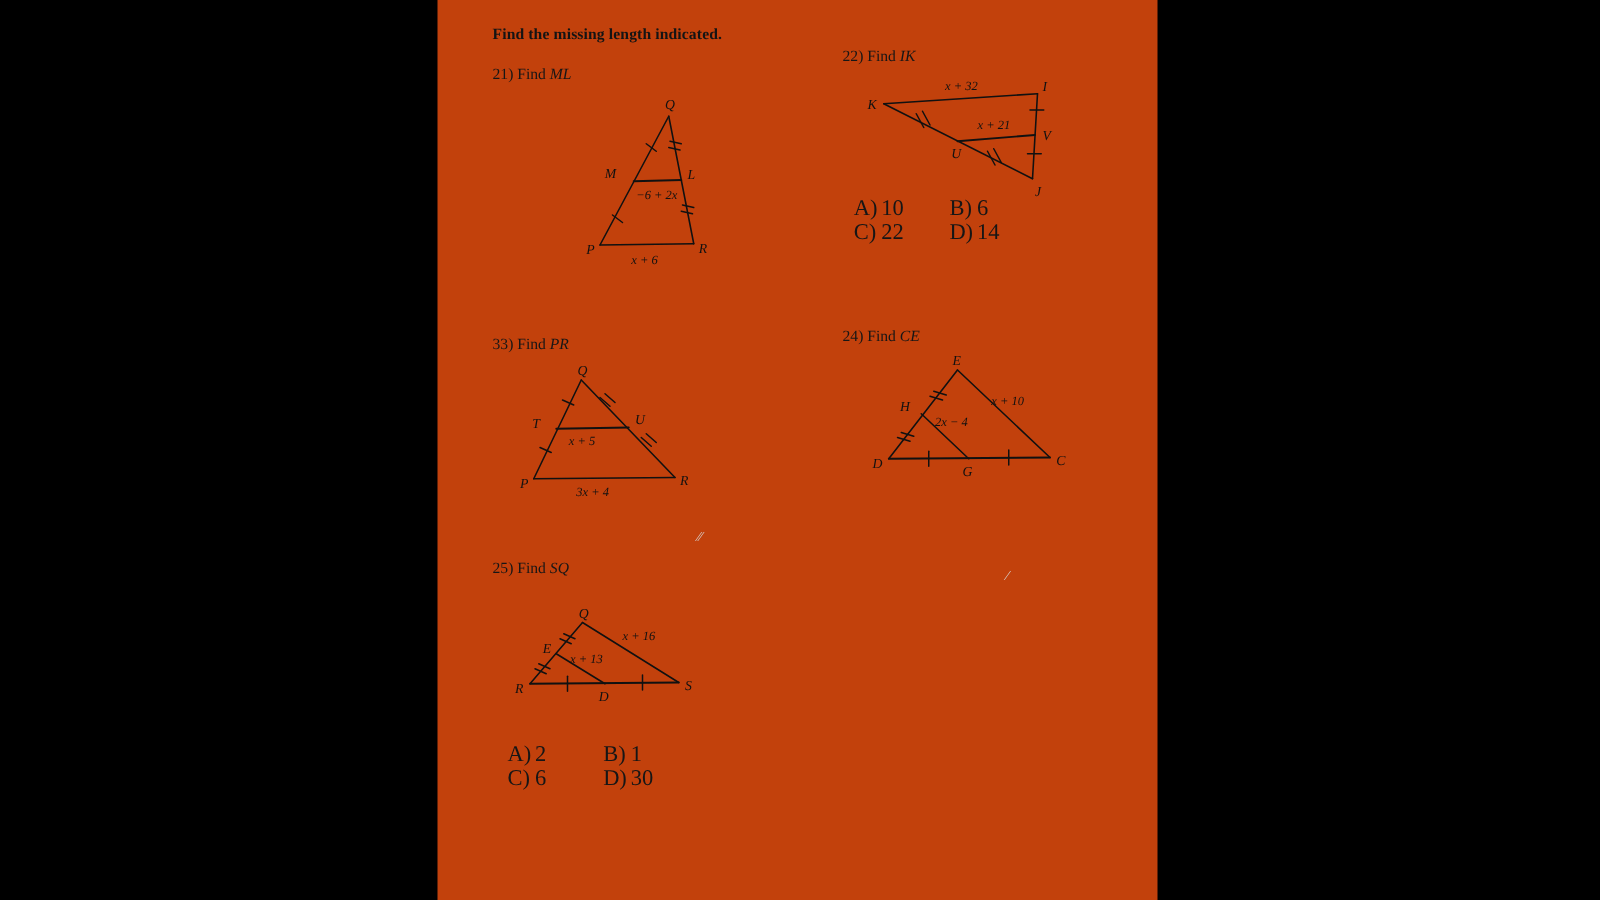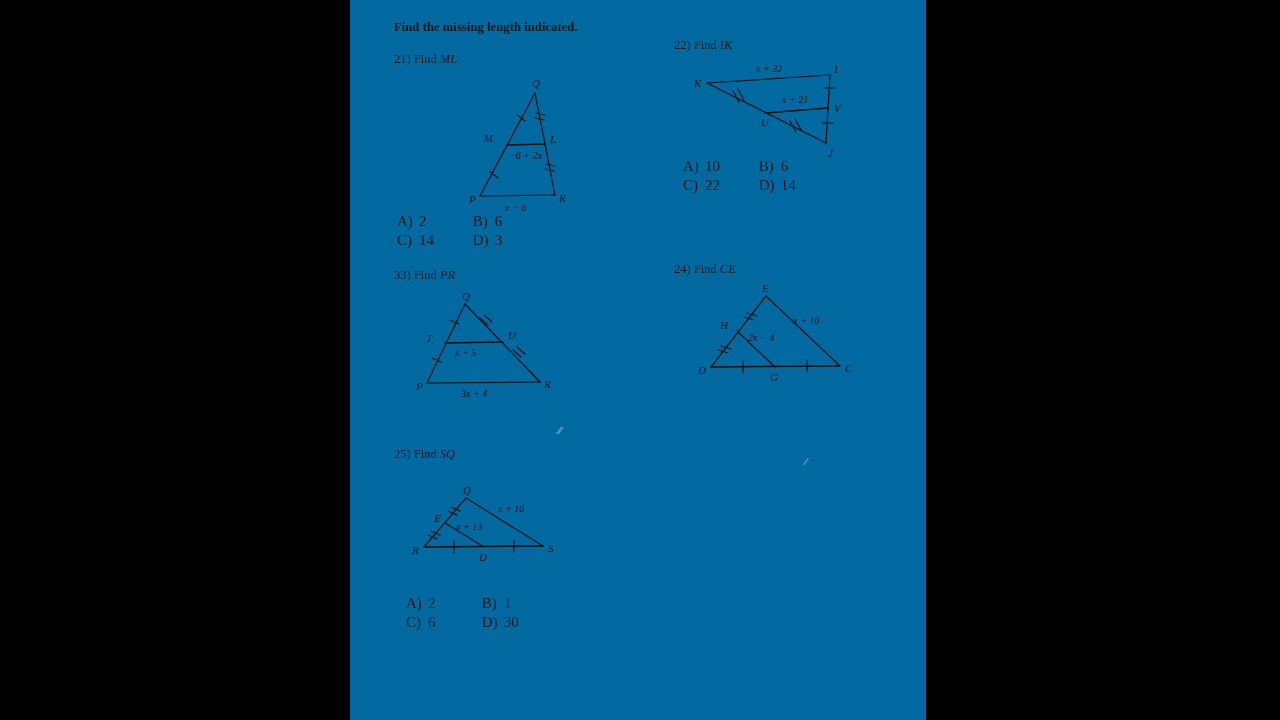--- a/index.html
+++ b/index.html
@@ -22,42 +22,42 @@
   }
   .letterbox-left { left: 0; width: 350px; }
   .letterbox-right { left: 926px; width: 354px; }
 
   .page {
     position: absolute;
     left: 350px;
     top: 0;
     width: 576px;
     height: 720px;
-    background: #0369a1;
+    background: #c2410c;
   }
 
   
   .hdr {
     position: absolute;
     font-weight: bold;
     font-size: 12.5px;
     color: #141414;
     letter-spacing: 0.1px;
     white-space: nowrap;
   }
   .qnum {
     position: absolute;
     font-size: 12.5px;
     color: #161616;
     white-space: nowrap;
   }
   .qnum i { font-style: italic; }
   .choices {
     position: absolute;
-    font-size: 15px;
+    font-size: 18px;
     color: #161616;
     white-space: nowrap;
   }
   .choices .row { height: 19px; line-height: 19px; }
   .choices .ch {
     display: inline-block;
     width: 72px;
   }
   .choices .lab { display: inline-block; width: 22px; }
 
@@ -122,30 +122,20 @@
       <text class="vtx" x="127" y="12">Q</text>
       <text class="vtx" x="88" y="67" text-anchor="end">M</text>
       <text class="vtx" x="145" y="68">L</text>
       <text class="vtx" x="64" y="128">P</text>
       <text class="vtx" x="154" y="127">R</text>
       <text class="seglab" x="104" y="84">−6 + 2x</text>
       <text class="seglab" x="100" y="136">x + 6</text>
     </svg>
   </div>
 
-  <div class="choices" style="left:47px; top:212px;">
-    <div class="row">
-      <span class="ch"><span class="lab">A)</span><span>2</span></span>
-      <span class="ch"><span class="lab">B)</span><span>6</span></span>
-    </div>
-    <div class="row">
-      <span class="ch"><span class="lab">C)</span><span>14</span></span>
-      <span class="ch"><span class="lab">D)</span><span>3</span></span>
-    </div>
-  </div>
 
   <div class="qnum" style="left:324px; top:38px;">
     <span>22)</span>
     <span>Find</span>
     <i>IK</i>
   </div>
 
   <div class="diagram" style="left:340px; top:60px;">
     <svg width="200" height="110" viewBox="0 0 200 110">
 

